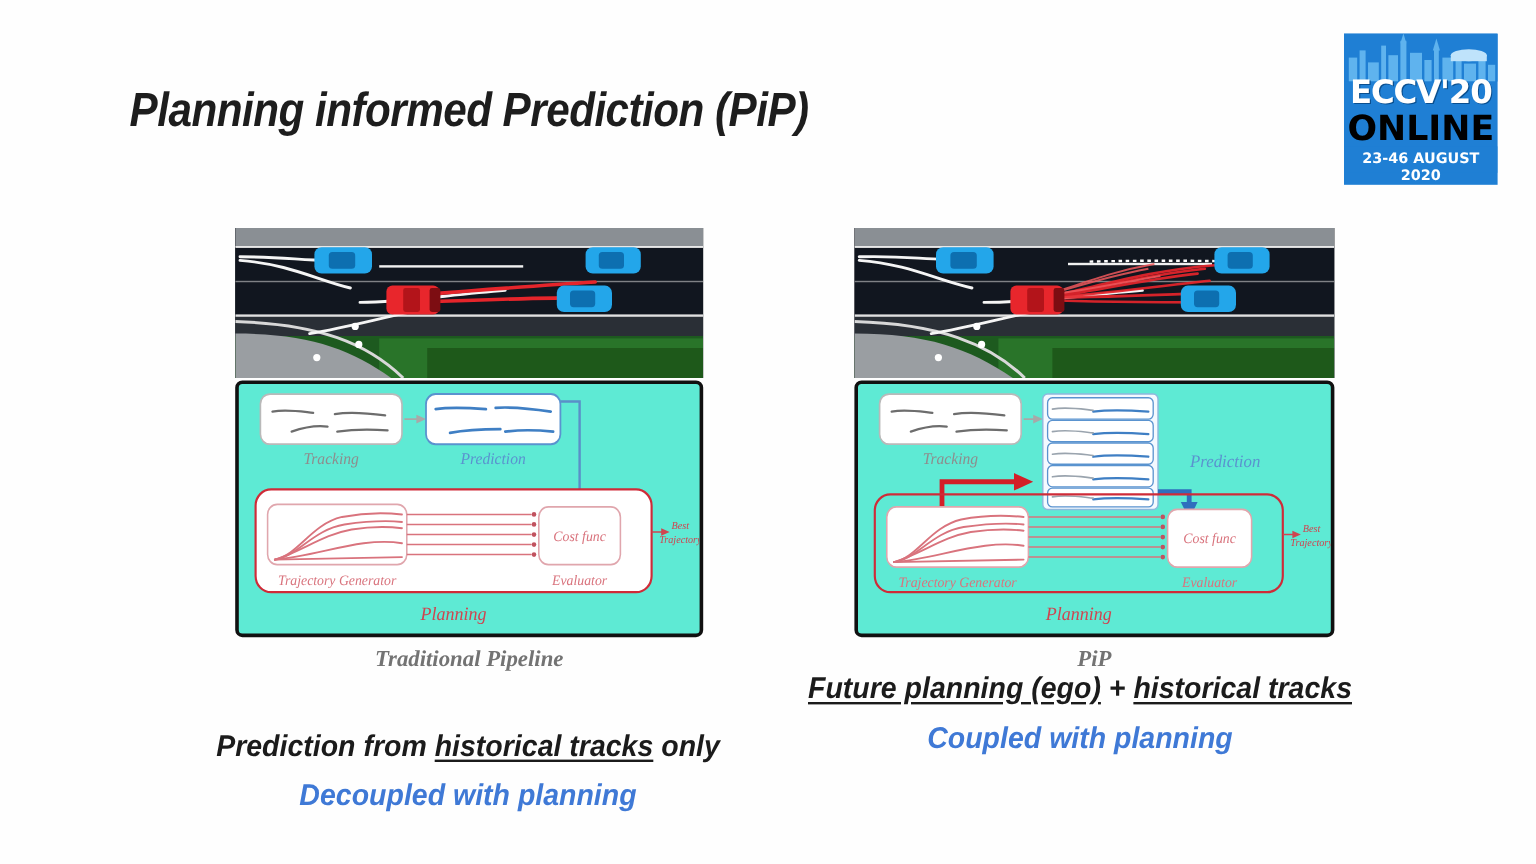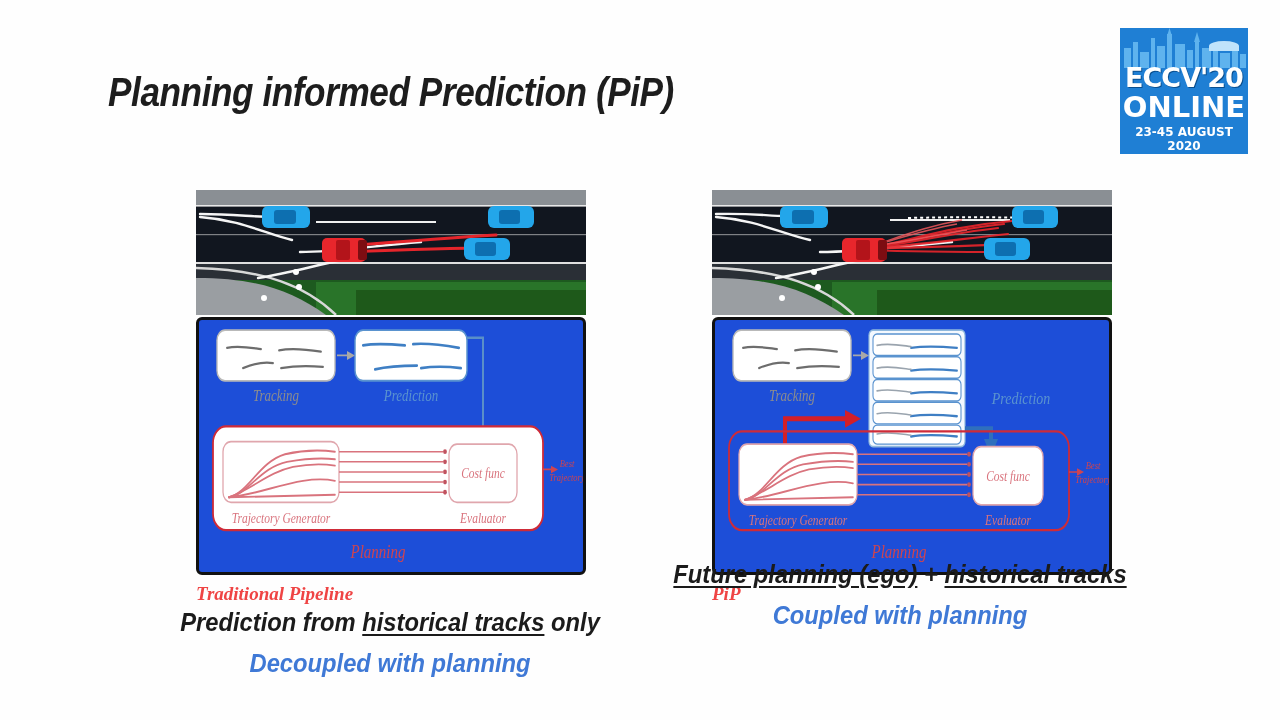--- a/index.html
+++ b/index.html
@@ -63,21 +63,21 @@
   }
   .eccv-line2 {
     position: absolute;
     left: 0; top: 62px;
     width: 128px;
     text-align: center;
     font-family: "DejaVu Sans", sans-serif;
     font-weight: 700;
     font-size: 29px;
     letter-spacing: 0px;
-    color: #ffffff;
+    color: #000000;
   }
   .eccv-line3 {
     position: absolute;
     left: 0; top: 97px;
     width: 128px;
     text-align: center;
     font-family: "DejaVu Sans", sans-serif;
     font-weight: 700;
     font-size: 12px;
     letter-spacing: 0px;
@@ -102,38 +102,38 @@
     height: 125px;
     overflow: hidden;
     background: #0c1018;
   }
   .aerial svg { display: block; width: 100%; height: 100%; }
 
   
   .flow {
     position: relative;
     width: 100%;
-    height: 258px;
+    height: 214px;
     border: 3px solid #111111;
     border-radius: 6px;
-    background: #1d4ed8;
+    background: #5eead4;
     box-sizing: border-box;
     margin-top: 2px;
     overflow: hidden;
   }
   .flow svg { display: block; width: 100%; height: 100%; }
 
   .panel-caption {
     margin-top: 8px;
-    text-align: left;
+    text-align: center;
     font-family: "Liberation Serif", serif;
     font-style: italic;
     font-weight: 700;
     font-size: 19px;
-    color: #ef4444;
+    color: #737373;
   }
 
   
   .bottom-block { position: absolute; }
   .bottom-left  { left: 120px;  top: 608px; width: 540px; }
   .bottom-right { left: 630px;  top: 560px; width: 540px; }
 
   .stmt-main {
     text-align: center;
     font-family: "Liberation Sans", sans-serif;
@@ -186,21 +186,21 @@
       </g>
       <g fill="#bfe3fb">
         <ellipse cx="104" cy="18" rx="15" ry="5"></ellipse>
         <rect x="89" y="18" width="30" height="5"></rect>
       </g>
     </svg>
   </div>
   <div class="eccv-line1">ECCV'20</div>
   <div class="eccv-line2">ONLINE</div>
   <div class="eccv-bar"></div>
-  <div class="eccv-line3">23-45 AUGUST 2020</div>
+  <div class="eccv-line3">23-46 AUGUST 2020</div>
 </div>
 
 <div class="panel panel-left">
 
   <div class="aerial">
     <svg viewBox="0 0 390 125" preserveAspectRatio="none">
 
       <rect x="0" y="0" width="390" height="16" fill="#8a8f94"></rect>
       <rect x="0" y="16" width="390" height="58" fill="#11161f"></rect>
       <rect x="0" y="74" width="390" height="16" fill="#2a2f36"></rect>

